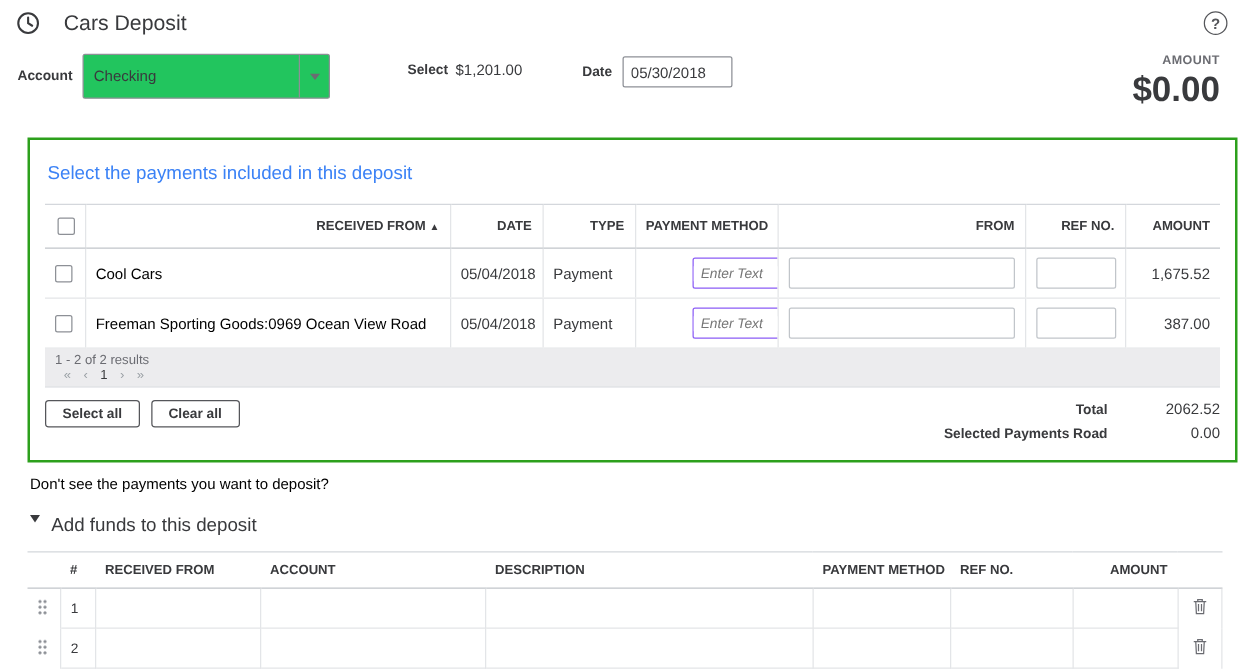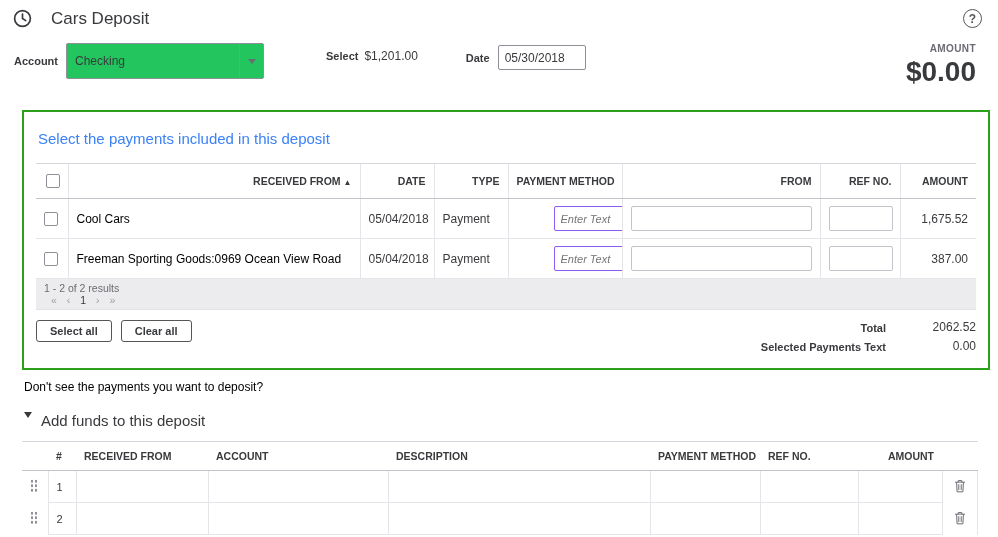--- a/index.html
+++ b/index.html
@@ -263,21 +263,21 @@
 
     <div class="pay-footer">
       <button class="btn">Select all</button>
       <button class="btn">Clear all</button>
       <div class="totals">
         <div class="totals-row">
           <span class="t-lbl">Total</span>
           <span class="t-val">2062.52</span>
         </div>
         <div class="totals-row">
-          <span class="t-lbl">Selected Payments Text</span>
+          <span class="t-lbl">Selected Payments Road</span>
           <span class="t-val">0.00</span>
         </div>
       </div>
     </div>
   </div>
 
   <div class="dont-see">
     <span class="link">Don't see the payments you want to deposit?</span>
   </div>
 

